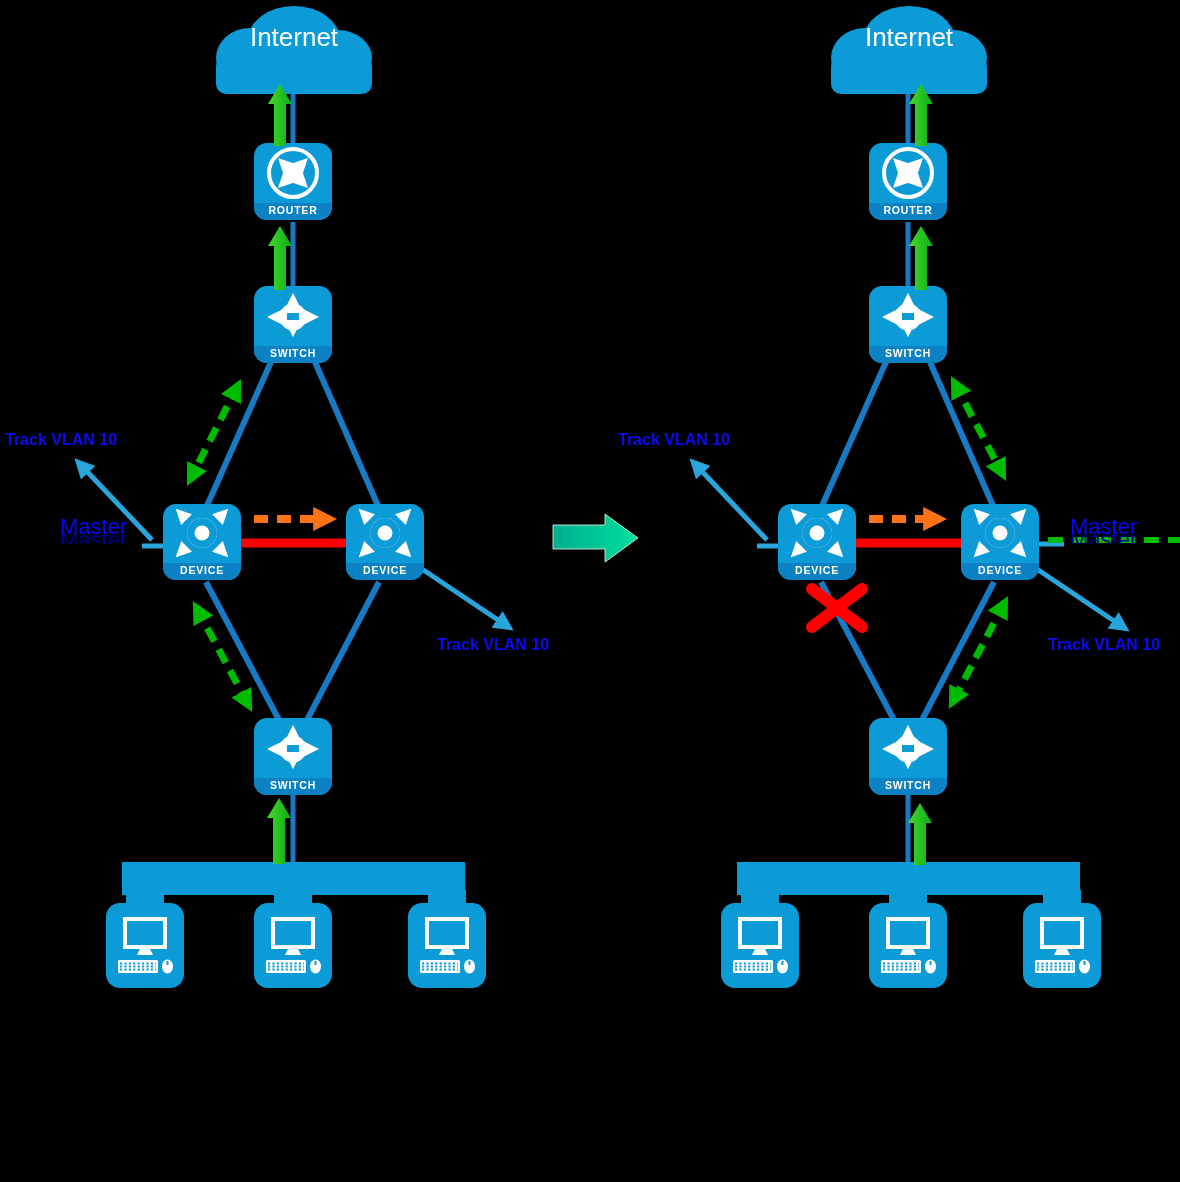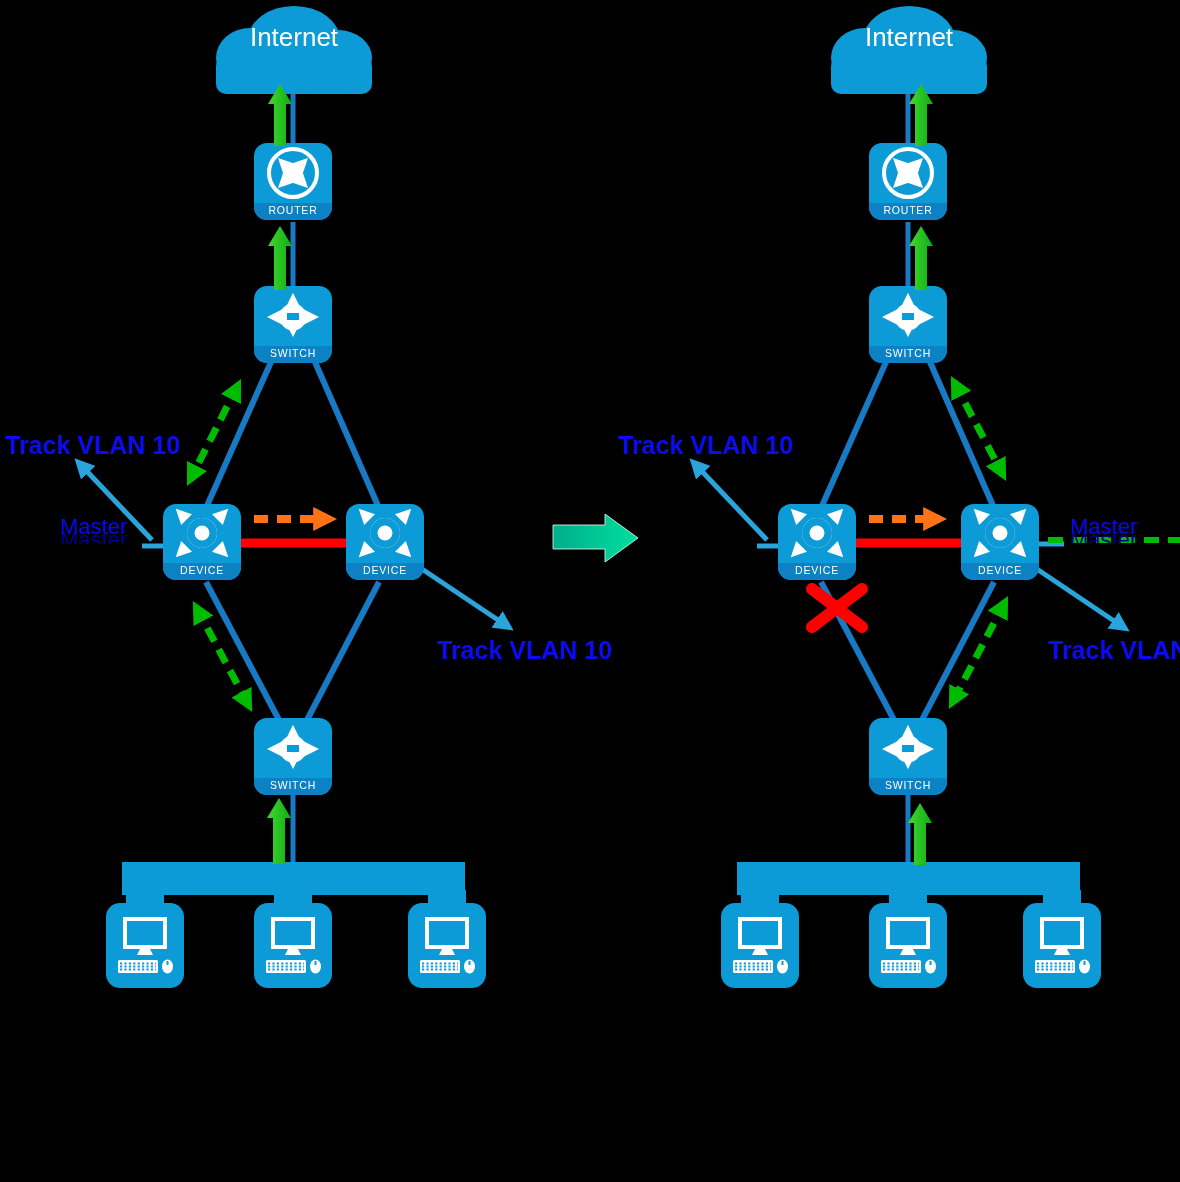--- a/index.html
+++ b/index.html
@@ -4,28 +4,28 @@
 <style>
   html,body{margin:0;padding:0;background:#000;}
   .canvas{position:relative;width:1180px;height:998px;background:var(--background,#000);
           font-family:"Liberation Sans",sans-serif;overflow:hidden;}
   svg.layer{position:absolute;left:0;top:0;}
   .wires{z-index:0;}
   .overlay{z-index:4;}
   .node{position:absolute;display:flex;flex-direction:column;border-radius:13px;
         background:var(--node-fill);overflow:hidden;z-index:2;}
   .node svg{display:block;flex:0 0 auto;}
-  .band{background:var(--node-band);color:#fff;font-weight:normal;font-size:10.5px;
+  .band{background:var(--node-band);color:#fff;font-weight:bold;font-size:10.5px;
         letter-spacing:0.8px;text-align:center;padding:1px 0 4px;}
   .pc{position:absolute;width:78px;height:85px;border-radius:14px;background:var(--node-fill);
       display:flex;align-items:center;justify-content:center;z-index:2;}
   .cloud{position:absolute;width:172px;height:92px;z-index:2;}
   .cloud .cloud-label{position:absolute;left:0;top:20px;width:100%;text-align:center;
       color:#fff;font-size:26px;z-index:3;}
-  .blue-label{position:absolute;color:var(--label-blue);font-weight:bold;font-size:25px;
+  .blue-label{position:absolute;color:var(--label-blue);font-weight:bold;font-size:16px;
       white-space:nowrap;z-index:5;}
   .master{position:absolute;height:30px;overflow:hidden;font-weight:normal;font-size:22px;
       white-space:nowrap;z-index:5;}
   .m-main{position:relative;z-index:1;color:var(--master-blue);}
   .m-ghost{position:absolute;left:0;top:13px;z-index:0;color:var(--master-shadow);}
   .legend-box{position:absolute;left:860px;top:1005px;width:320px;height:177px;z-index:5;}
 </style>
 </head>
 <body>
 

